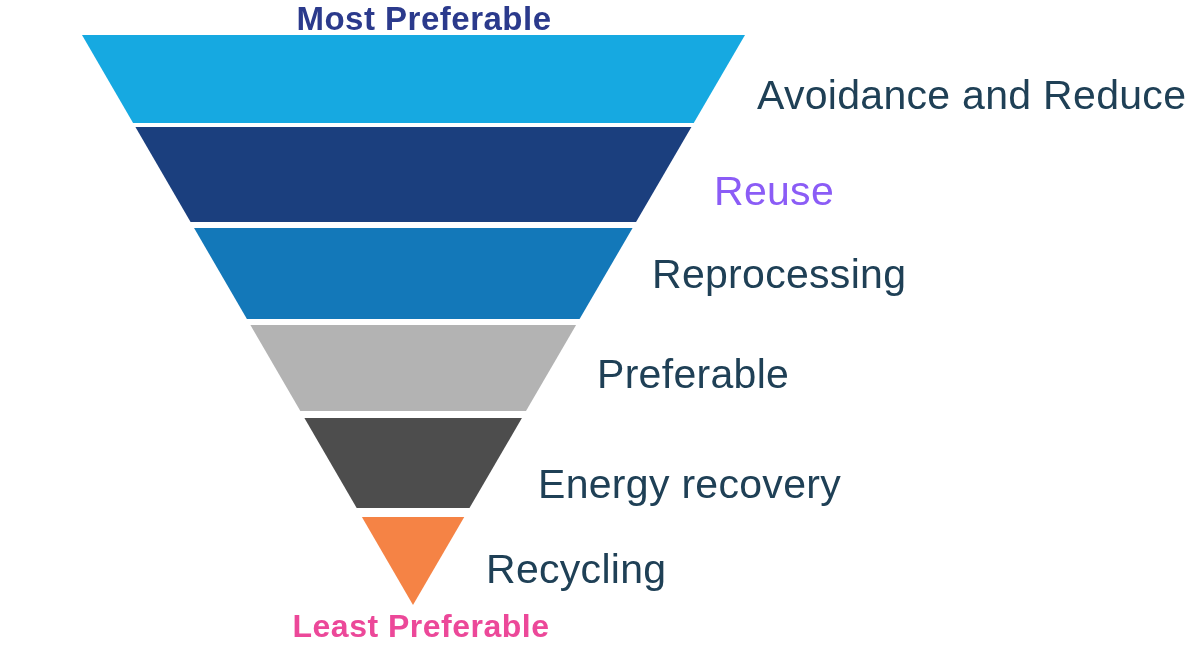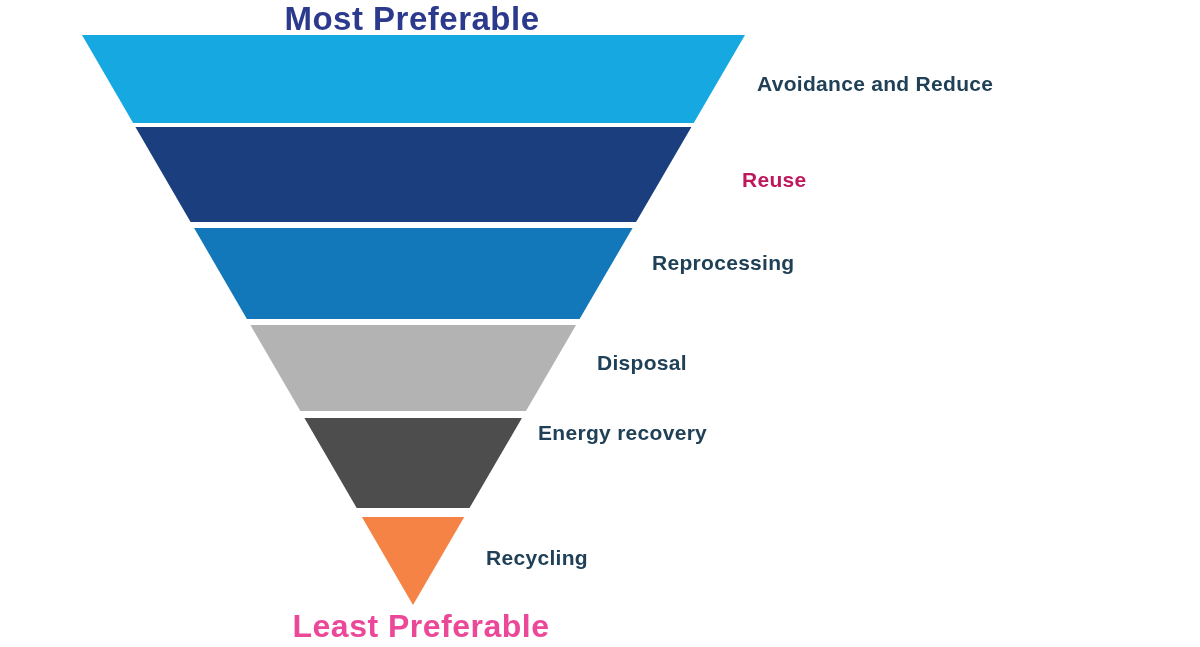--- a/index.html
+++ b/index.html
@@ -11,54 +11,54 @@
     font-family:"Liberation Sans", sans-serif;
   }
   #funnel-svg{position:absolute;left:0;top:0;width:1200px;height:647px;}
   .title{
     position:absolute;
     font-weight:bold;
     white-space:nowrap;
     transform:translateX(-50%);
     letter-spacing:0.5px;
   }
-  .title-top{left:412px;top:0px;font-size:33px;}
+  .title-top{left:424px;top:0px;font-size:33px;}
   .title-bottom{left:421px;top:608px;font-size:32px;}
   .lbl{
     position:absolute;
-    font-weight:bold;
-    font-size:21px;
+    font-weight:normal;
+    font-size:41px;
     white-space:nowrap;
     letter-spacing:0.3px;
   }
   .lbl-0{left:757px;top:72px;}
   .lbl-1{left:714px;top:168px;}
   .lbl-2{left:652px;top:251px;}
   .lbl-3{left:597px;top:351px;}
-  .lbl-4{left:538px;top:421px;}
+  .lbl-4{left:538px;top:461px;}
   .lbl-5{left:486px;top:546px;}
 </style>
 </head>
 <body>
 
 <div class="stage">
 
   <div class="title title-top" style="color: rgb(43, 58, 140);">Most Preferable</div>
 
   <svg id="funnel-svg" viewBox="0 0 1200 647" xmlns="http://www.w3.org/2000/svg">
       <polygon points="82,35 745,35 693.7438596491228,123 133.1017543859649,123" fill="#16A9E1"></polygon>
       <polygon points="135.4245614035088,127 691.4140350877193,127 636.0807017543859,222 190.59122807017545,222" fill="#1B3F7E"></polygon>
       <polygon points="194.07543859649124,228 632.5859649122807,228 579.5824561403508,319 246.91929824561404,319" fill="#1378B9"></polygon>
       <polygon points="250.40350877192984,325 576.0877192982456,325 525.9964912280702,411 300.3438596491228,411" fill="#B3B3B3"></polygon>
       <polygon points="304.4087719298246,418 521.9192982456141,418 469.49824561403506,508 356.6719298245614,508" fill="#4D4D4D"></polygon>
       <polygon points="361.8982456140351,517 464.25614035087716,517 413,605" fill="#F58345"></polygon>
     </svg>
 
   <div class="lbl lbl-0" style="color: rgb(31, 64, 86);">Avoidance and Reduce</div>
-  <div class="lbl lbl-1" style="color: #be185d; margin-left: 28px;">Reuse</div>
+  <div class="lbl lbl-1" style="color: #8b5cf6;">Reuse</div>
   <div class="lbl lbl-2" style="color: rgb(31, 64, 86); text-align: center;">Reprocessing</div>
-  <div class="lbl lbl-3" style="color: rgb(31, 64, 86);">Disposal</div>
+  <div class="lbl lbl-3" style="color: rgb(31, 64, 86);">Preferable</div>
   <div class="lbl lbl-4" style="color: rgb(31, 64, 86);">Energy recovery</div>
   <div class="lbl lbl-5" style="color: rgb(31, 64, 86);">Recycling</div>
 
   <div class="title title-bottom" style="color: #ec4899;">Least Preferable</div>
 
 </div>
 
 </body></html>

